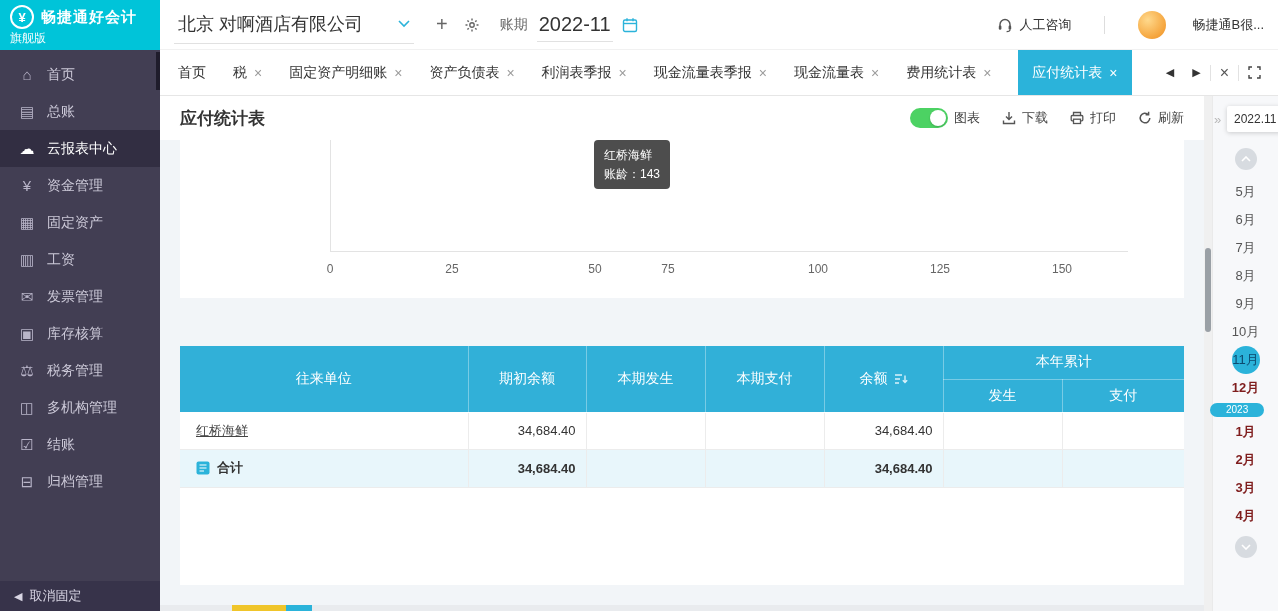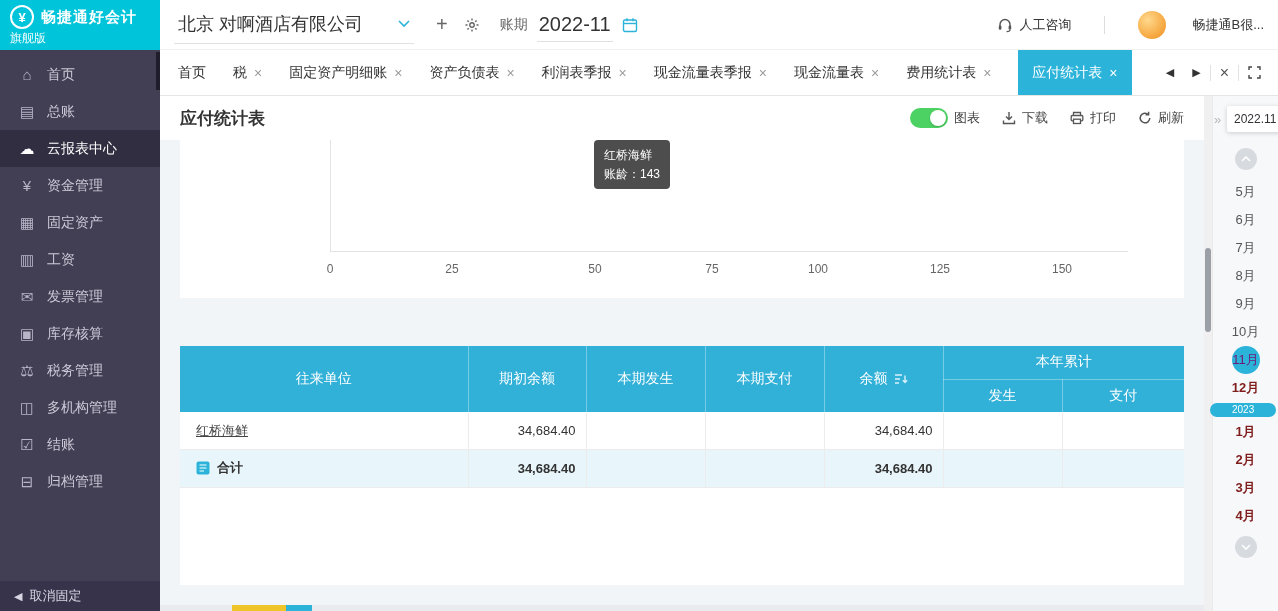--- a/index.html
+++ b/index.html
@@ -93,22 +93,22 @@
 
   
   .month-panel { width:66px; background:#f7f8fa; border-left:1px solid #eaeaea; display:flex; flex-direction:column; align-items:center; position:relative; flex-shrink:0; }
   .collapse-handle { position:absolute; left:1px; top:16px; color:#b7b7b7; font-size:13px; cursor:pointer; }
   .current-period { margin:10px 0 0 14px; align-self:flex-start; background:#fff; box-shadow:0 1px 5px rgba(0,0,0,.18); font-size:12px; color:#333; padding:6px 7px; border-radius:2px; white-space:nowrap; }
   .scroll-btn { width:22px; height:22px; border-radius:50%; background:#d7dbe0; display:flex; align-items:center; justify-content:center; margin-top:16px; cursor:pointer; flex-shrink:0; }
   .scroll-btn.down { margin-top:6px; }
   .months { display:flex; flex-direction:column; align-items:center; margin-top:8px; width:100%; }
   .month { height:28px; width:100%; display:flex; align-items:center; justify-content:center; font-size:13px; color:#555; cursor:pointer; }
   .month.strong { color:#7f1d1d; font-weight:700; }
-  .month.active { width:28px; height:28px; background:#2bb3da; color:#701a75; border-radius:50%; font-weight:400; }
-  .year-badge { background:#2bb3da; color:#fff; font-size:10px; line-height:14px; padding:0 22px; border-radius:8px; align-self:flex-start; margin:1px 0 1px 0; position:relative; left:-3px; }
+  .month.active { width:28px; height:28px; background:#2bb3da; color:#0c4a6e; border-radius:50%; font-weight:400; }
+  .year-badge { background:#2bb3da; color:#fff; font-size:10px; line-height:14px; padding:0 16px; border-radius:8px; align-self:flex-start; margin:1px 0 1px 0; position:relative; left:-3px; }
 </style>
 </head>
 <body>
 
 <div class="app">
 
   <aside class="sidebar">
     <div class="logo">
       <div class="logo-row">
         <div class="logo-icon">¥</div>
@@ -318,21 +318,21 @@
         <div class="chart-card">
           <div class="chart-tooltip">
             <div>红桥海鲜</div>
             <div>账龄：143</div>
           </div>
           <div class="chart-yaxis"></div>
           <div class="chart-xaxis"></div>
           <span class="tick" style="left:150px">0</span>
           <span class="tick" style="left:272px">25</span>
           <span class="tick" style="left:415px">50</span>
-          <span class="tick" style="left:532px">75</span>
+          <span class="tick" style="left:488px">75</span>
           <span class="tick" style="left:638px">100</span>
           <span class="tick" style="left:760px">125</span>
           <span class="tick" style="left:882px">150</span>
         </div>
 
         <div class="gap-band"></div>
 
         <div class="table-card">
           <table>
             <colgroup>

